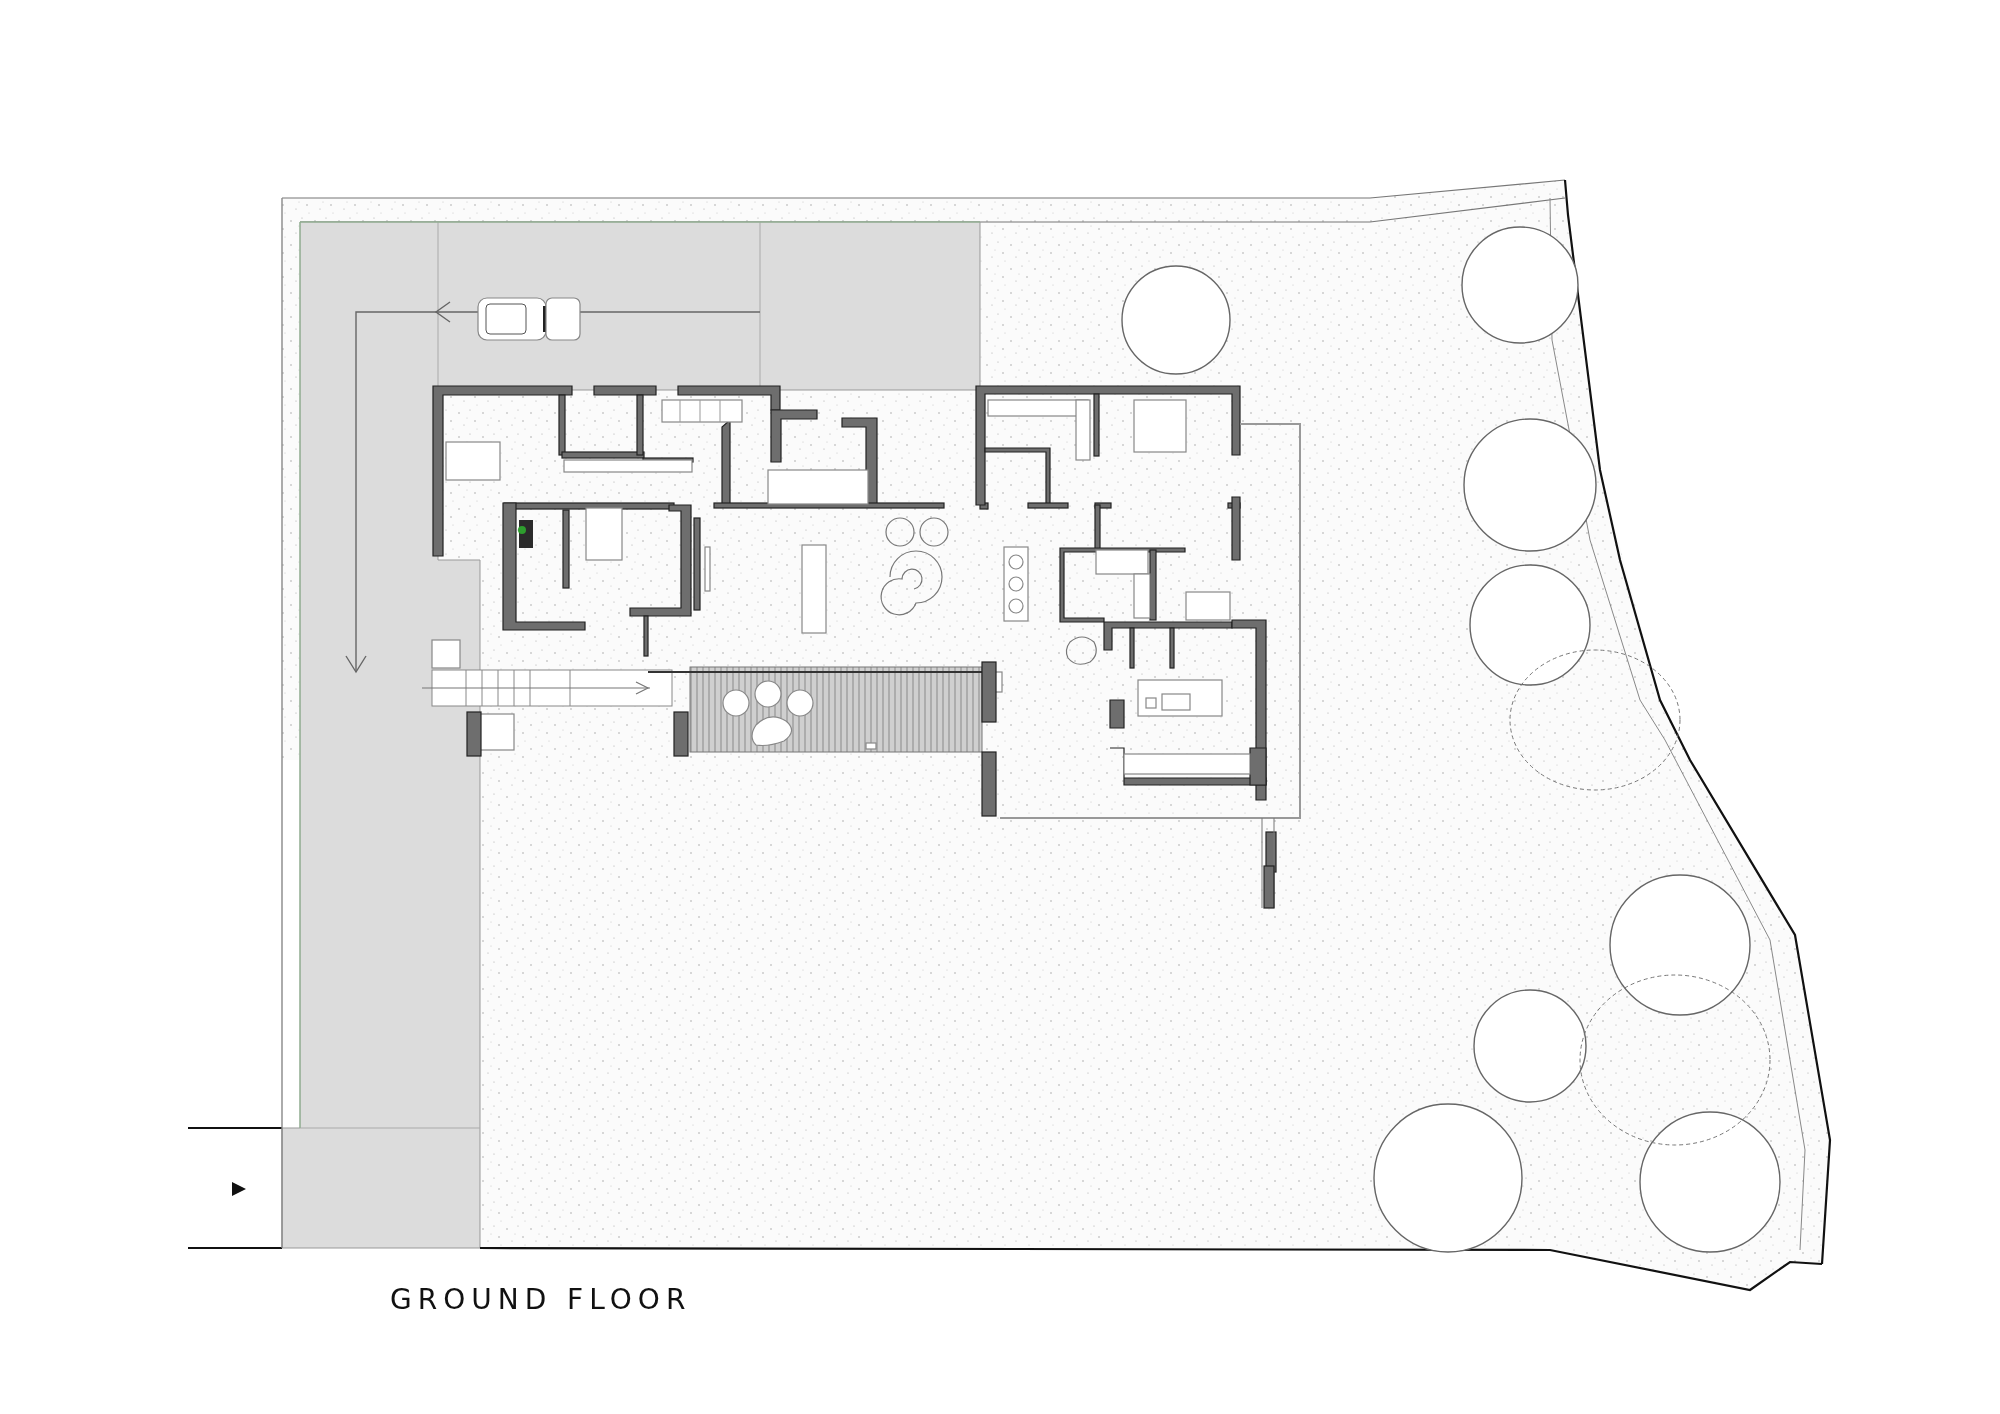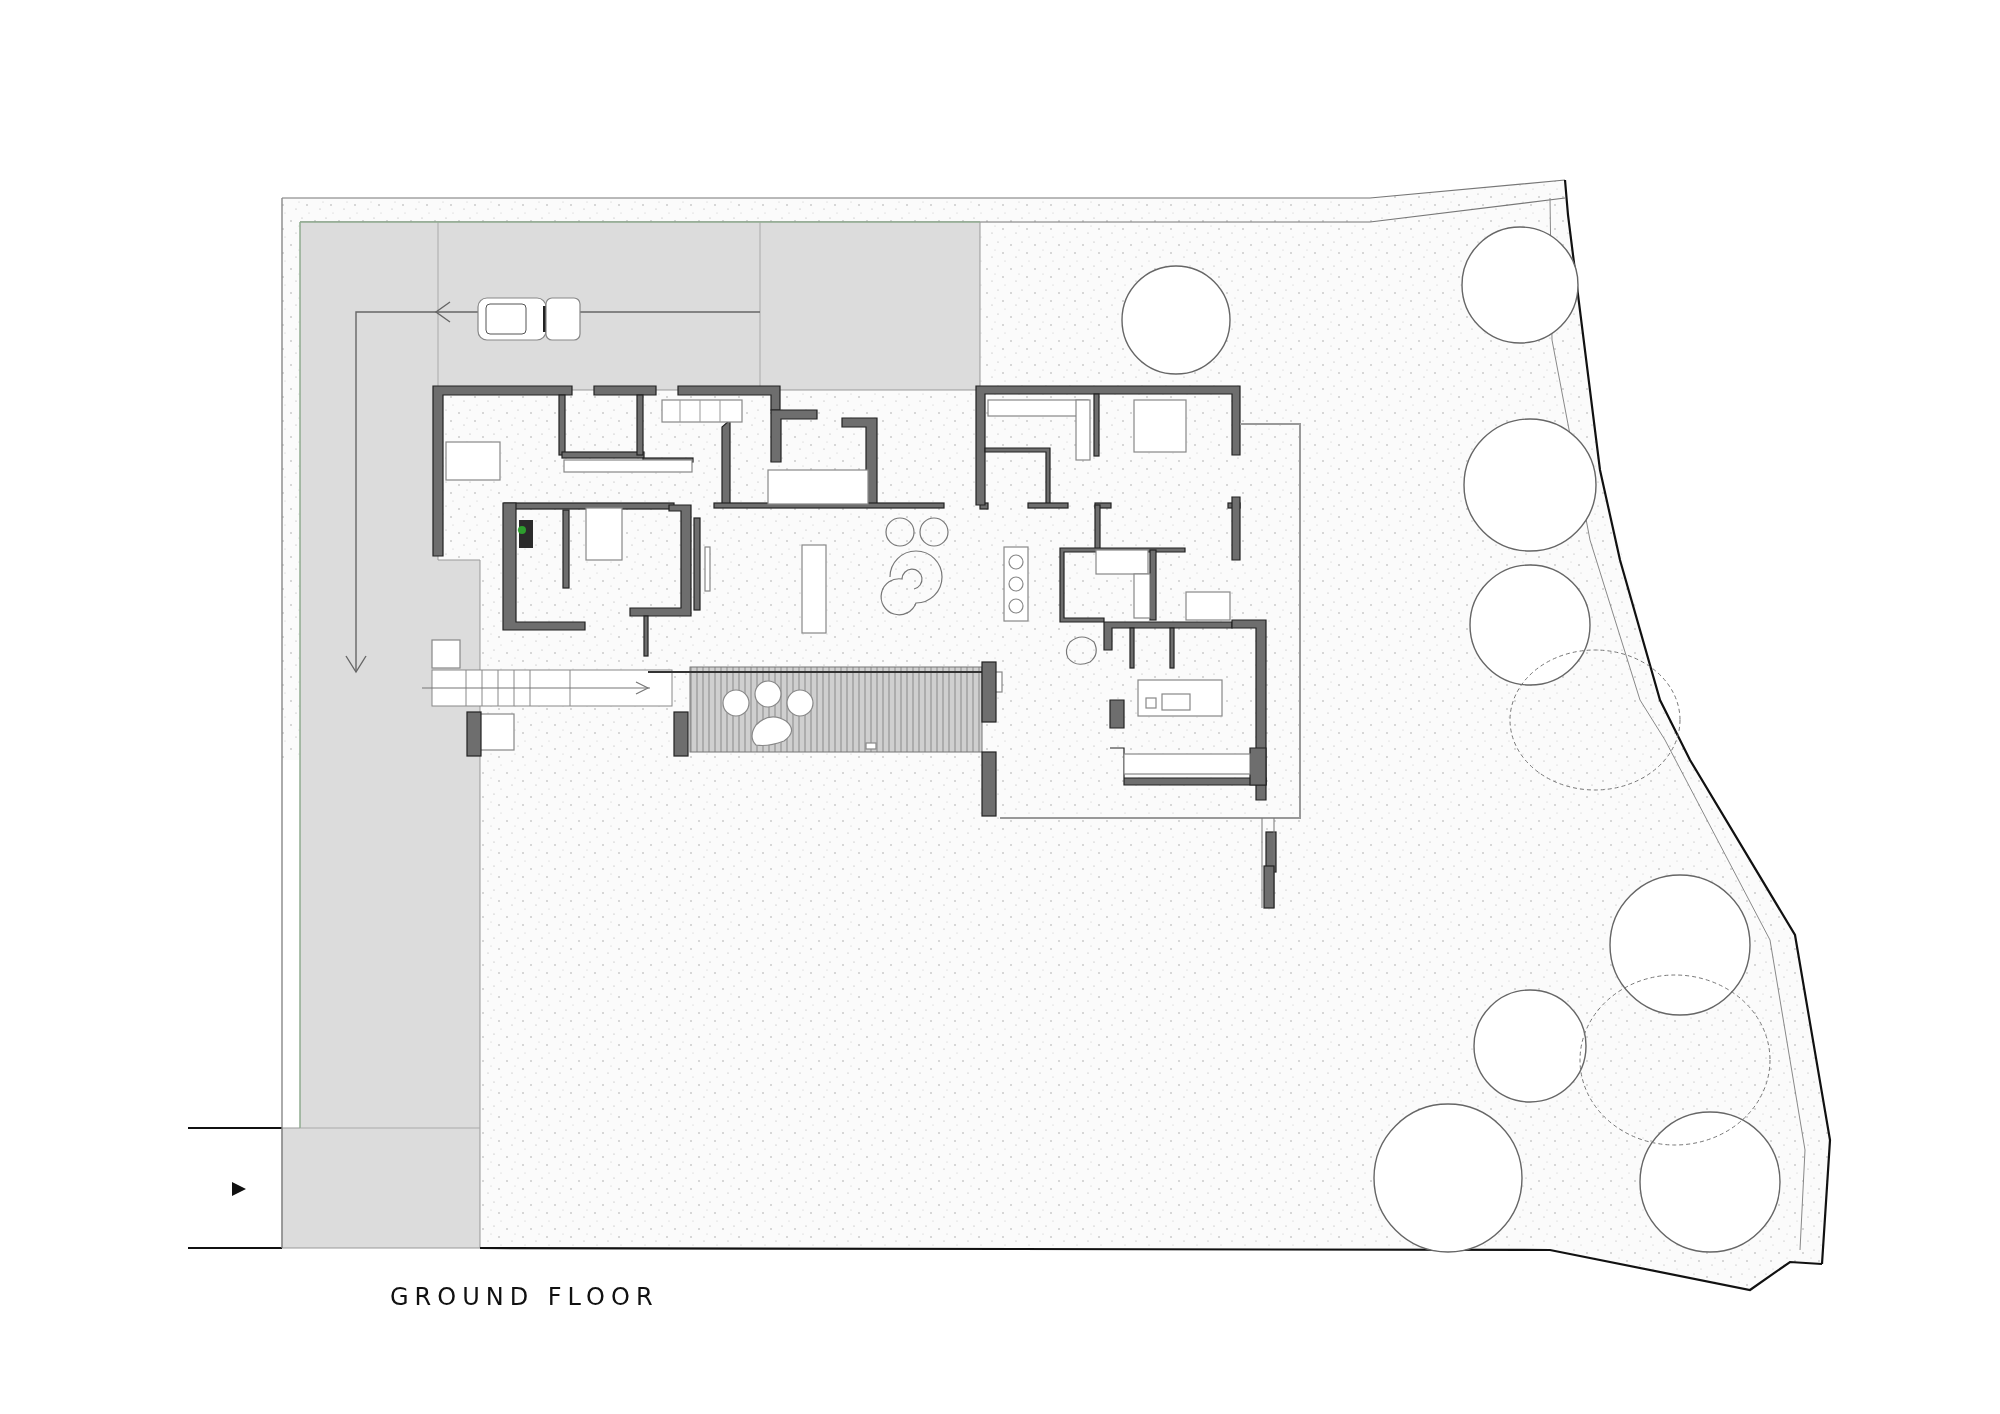--- a/index.html
+++ b/index.html
@@ -1,20 +1,20 @@
 <!DOCTYPE html>
 <html><head>
 <meta charset="utf-8">
 <style>
   html, body { margin: 0; padding: 0; background: #ffffff; }
   body { width: 2000px; height: 1414px; position: relative; overflow: hidden; font-family: "DejaVu Sans", sans-serif; }
   #plan { position: absolute; left: 0; top: 0; width: 2000px; height: 1414px; }
   .plan-title {
     position: absolute; left: 390px; top: 1283px;
-    font-family: "DejaVu Sans", sans-serif; font-size: 24px; letter-spacing: 6px;
+    font-family: "DejaVu Sans", sans-serif; font-size: 28px; letter-spacing: 6px;
     color: #111; font-weight: normal;
   }
   .wall { fill: #6e6e6e; stroke: #222; stroke-width: 1.2; }
   .thin { fill: none; stroke: #777; stroke-width: 1.2; }
   .furn { fill: #fff; stroke: #888; stroke-width: 1.2; }
   .tree { fill: #fff; stroke: #666; stroke-width: 1.4; }
   .boundary { fill: none; stroke: #111; stroke-width: 2.2; }
   .paved { fill: #dcdcdc; stroke: #999; stroke-width: 1; }
 </style>
 </head>

